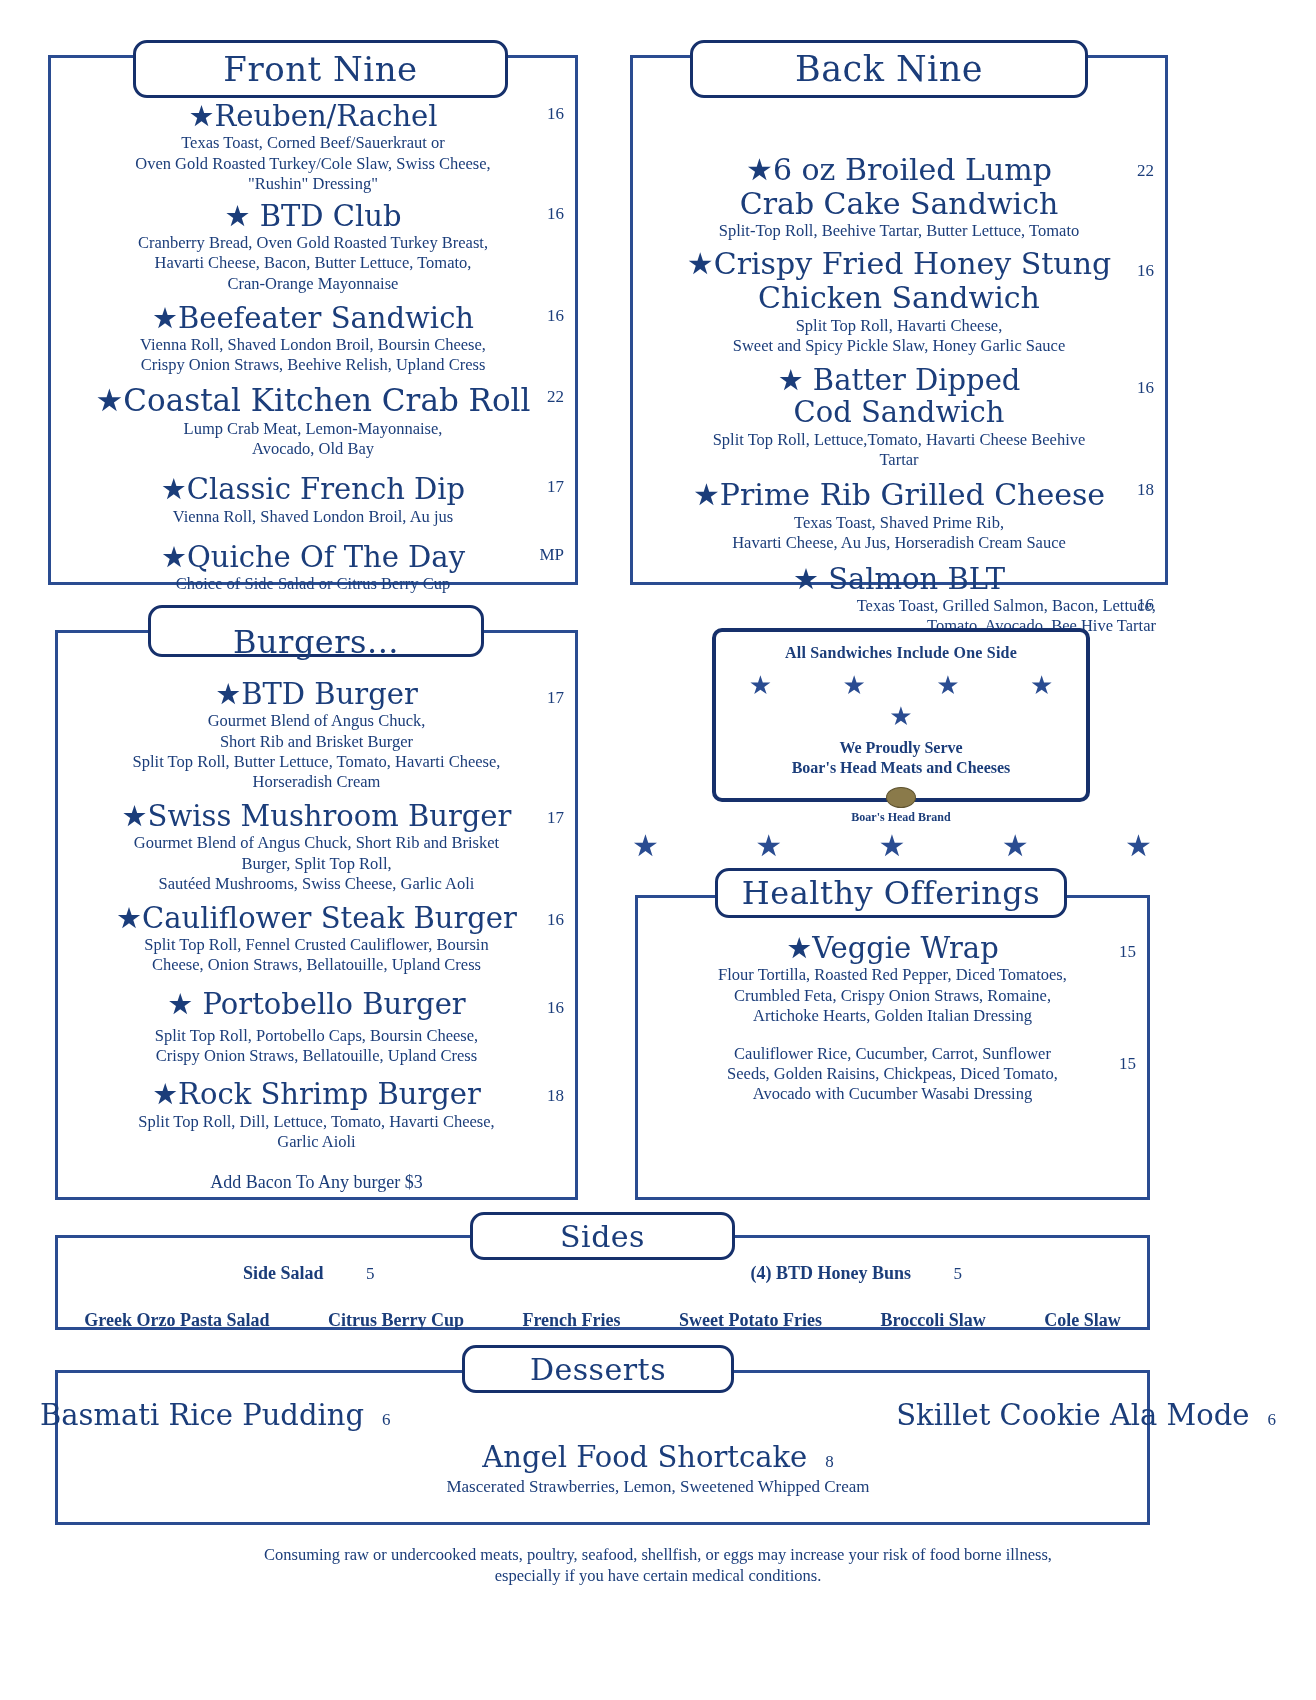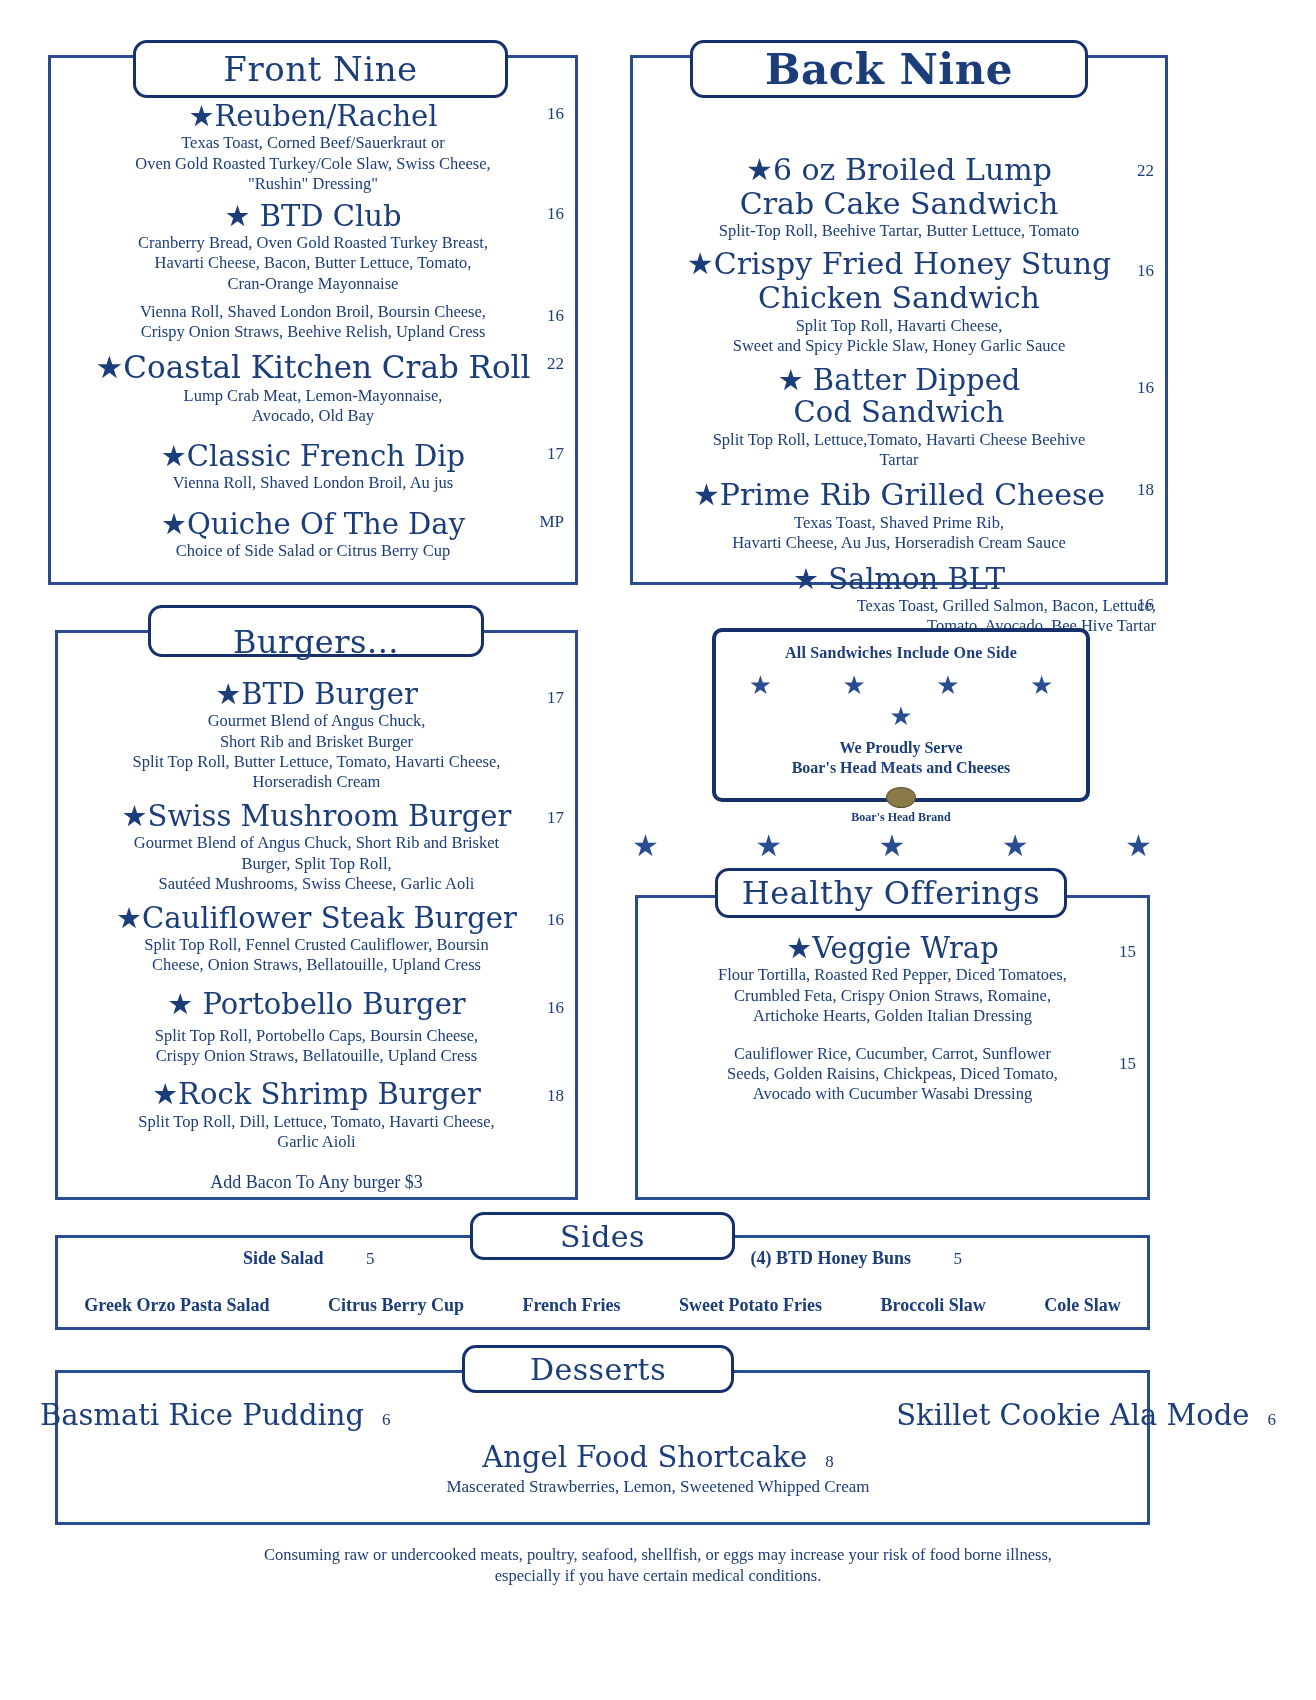--- a/index.html
+++ b/index.html
@@ -224,20 +224,21 @@
     </div>
     <div class="item" style="margin-top:6px;">
       <span class="price">16</span>
       <span class="item-name" style="font-size:29px;">★ BTD Club</span>
       <div class="item-desc" style="white-space:pre-line;">Cranberry Bread, Oven Gold Roasted Turkey Breast,
 Havarti Cheese,  Bacon, Butter Lettuce, Tomato,
 Cran-Orange Mayonnaise</div>
     </div>
     <div class="item" style="margin-top:8px;">
       <span class="price">16</span>
+      <span class="item-name" style="font-size:29px;">★Beefeater Sandwich</span>
       <div class="item-desc" style="white-space:pre-line;">Vienna Roll, Shaved London Broil, Boursin Cheese,
 Crispy Onion Straws, Beehive Relish, Upland Cress</div>
     </div>
     <div class="item" style="margin-top:8px;">
       <span class="price">22</span>
       <span class="item-name" style="font-size:31px;">★Coastal Kitchen Crab Roll</span>
       <div class="item-desc" style="white-space:pre-line;">Lump Crab Meat, Lemon-Mayonnaise,
 Avocado, Old Bay</div>
     </div>
     <div class="item" style="margin-top:14px;">
@@ -247,21 +248,21 @@
     </div>
     <div class="item" style="margin-top:14px;">
       <span class="price">MP</span>
       <span class="item-name" style="font-size:29px;">★Quiche Of The Day</span>
       <div class="item-desc" style="white-space:pre-line;">Choice of Side Salad or Citrus Berry Cup</div>
     </div>
   </div>
 
   <div class="box" style="left:630px; top:55px; width:538px; height:530px;"></div>
   <div class="title-plate" style="left:690px; top:40px; width:398px; height:58px;">
-    <span style="font-size:42px;font-weight:bold;">Back Nine</span>
+    <span style="font-size:35px;">Back Nine</span>
   </div>
   <div class="items" style="left:630px; width:538px; top:105px;">
     <div class="item">
       <span class="price" style="top:8px;">22</span>
       <span class="item-name" style="font-size:30px; white-space:pre-line;margin-top:48px;">★6 oz Broiled Lump
 Crab Cake Sandwich</span>
       <div class="item-desc" style="white-space:pre-line;">Split-Top Roll, Beehive Tartar, Butter Lettuce, Tomato</div>
     </div>
     <div class="item" style="margin-top:6px;">
       <span class="price" style="top:14px;">16</span>
@@ -369,21 +370,21 @@
 Seeds, Golden Raisins, Chickpeas, Diced Tomato,
 Avocado with Cucumber Wasabi Dressing</div>
     </div>
   </div>
 
   <div class="box" style="left:55px; top:1235px; width:1095px; height:95px;"></div>
   <div class="title-plate" style="left:470px; top:1212px; width:265px; height:48px;">
     <span style="font-size:30px;">Sides</span>
   </div>
   <div class="sides-grid" style="left:55px; width:1095px; top:1248px;">
-    <div class="sides-row" style="margin-top:0;">
+    <div class="sides-row" style="margin-top:15px;">
       <div>
         <span class="sname">Side Salad</span>
         <span class="sprice">5</span>
       </div>
       <div>
         <span class="sname">(4) BTD Honey Buns</span>
         <span class="sprice">5</span>
       </div>
     </div>
     <div class="sides-row" style="margin-top:26px;">

